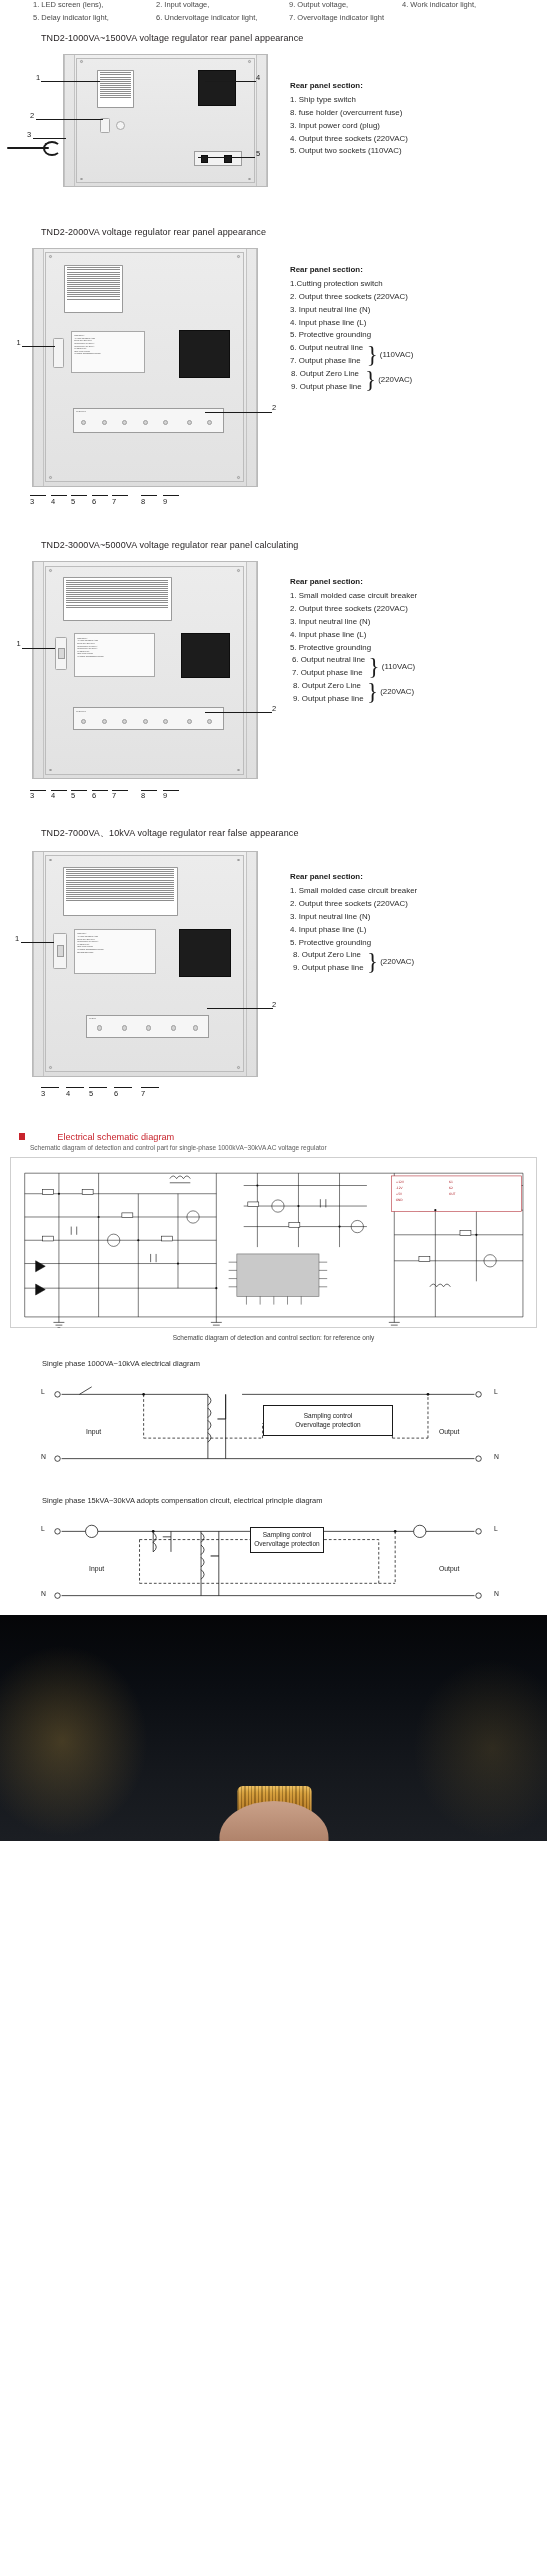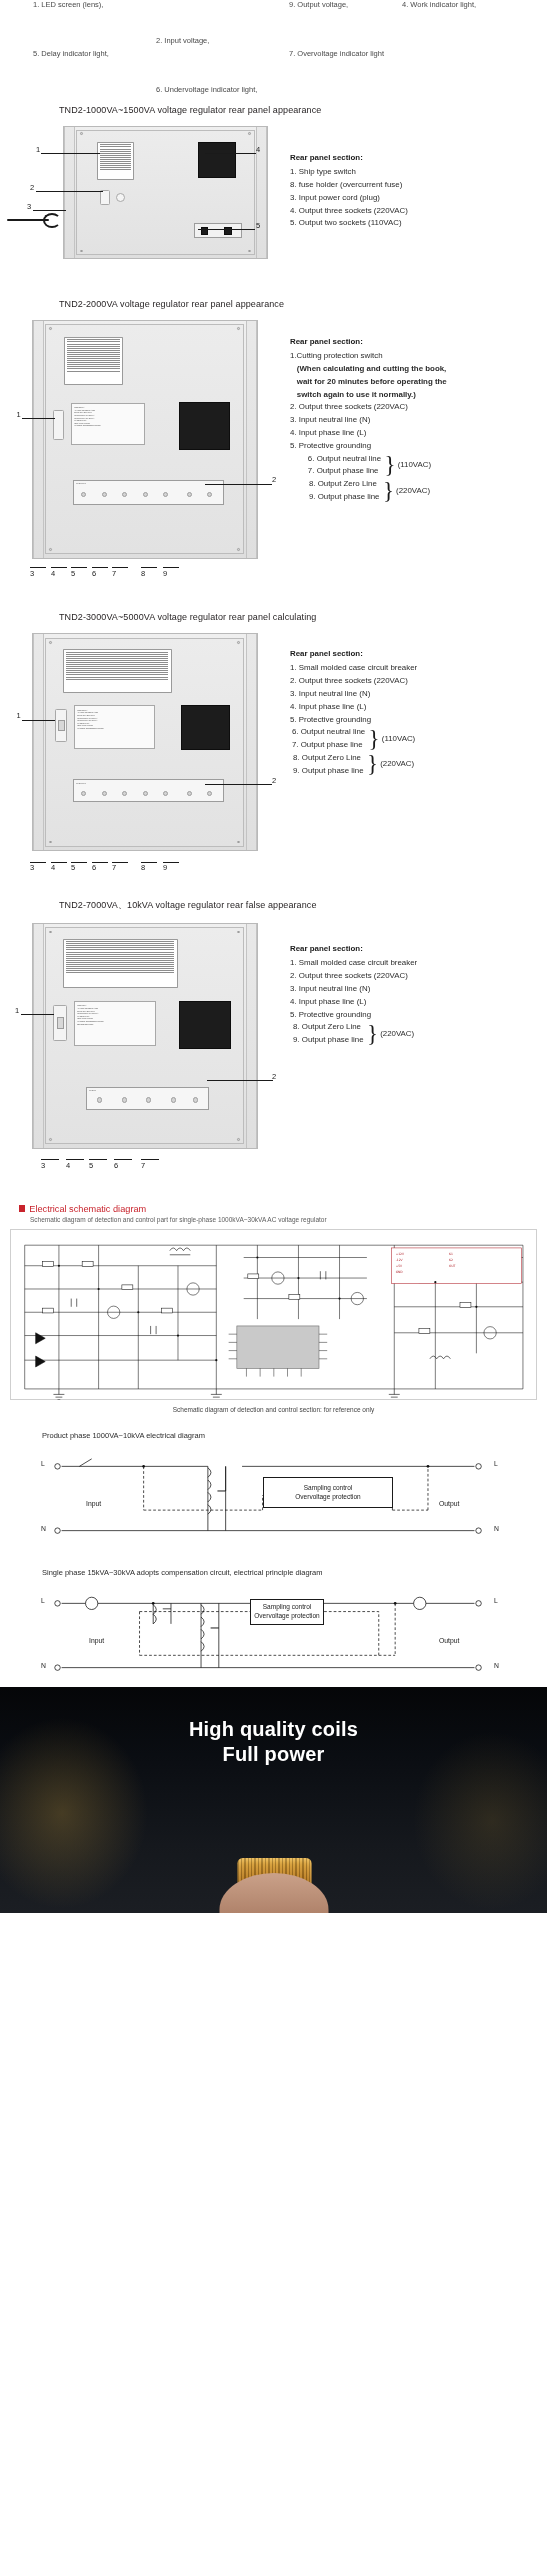--- a/index.html
+++ b/index.html
@@ -17,28 +17,28 @@
   .led-title {
     text-align: center; font-size: 11.6px; color: #3a3a3a;
     letter-spacing: 0.1px; margin-bottom: 5.5px;
   }
   .led-row {
     display: flex; font-size: 7.5px; color: #4a4a4a;
     padding-left: 33px; margin-bottom: 4.1px;
   }
   .led-row span { display: inline-block; }
   .led-row .c1 { width: 123px; }
-  .led-row .c2 { width: 133px; margin-top: 36px; }
+  .led-row .c2 { width: 133px; }
   .led-row .c3 { width: 113px; }
   .led-row .c4 { width: 123px; }
 
   
   .block { margin-bottom: 4.1px; }
   .block-title {
-    font-size: 9px; color: #231f20; padding-left: 59px;
+    font-size: 9px; color: #231f20; padding-left: 41px;
     margin-bottom: 5.5px; letter-spacing: 0.1px;
   }
   .block-body { position: relative; height: 100%; }
 
   
   .chassis-wrap { position: relative; }
   .chassis {
     background: linear-gradient(180deg,#efefef 0%,#e7e7e7 55%,#dedede 100%);
     border: 0.7px solid #b9b9b9;
     position: relative;
@@ -100,21 +100,21 @@
     line-height: .9; margin: 0 2.1px 0 3.4px; color: #1a1a1a; font-weight: 300;
   }
   .brace-grp .vlabel { font-size: 7.9px; }
 
   
   .sec-head {
     display: flex; align-items: center; gap: 4.1px;
     padding-left: 19px; margin-top: 12.3px;
   }
   .sec-sq { width: 6.2px; height: 6.2px; background: #c8232c; }
-  .sec-head h3 { font-size: 9.2px; color: #c8232c; font-weight: normal; }
+  .sec-head h3 { font-size: 9.2px; color: #c8232c; font-weight: normal; margin-left: 28px; }
   .sec-sub {
     padding-left: 30px; font-size: 6.5px; color: #5c5c5c; margin-top: 2.1px;
   }
   .schematic-frame {
     margin: 6.8px 9.6px 0 9.6px; border: 0.7px solid #cfcfcf;
     background: #fff; position: relative;
   }
   .cap {
     text-align: center; font-size: 6.5px; color: #444; margin-top: 5.5px;
   }
@@ -363,21 +363,20 @@
         <div class="leader" style="left:71px;top:253px;width:16.4px;"></div>
         <div class="leader" style="left:92px;top:253px;width:16.4px;"></div>
         <div class="leader" style="left:112px;top:253px;width:16.4px;"></div>
         <div class="leader" style="left:141px;top:253px;width:16.4px;"></div>
         <div class="leader" style="left:163px;top:253px;width:16.4px;"></div>
       </div>
 
       <div class="spec" style="left:290px;top:22px;">
         <div class="hd">Rear panel section:</div>
         <div class="li">1.Cutting protection switch</div>
-        <div class="li bold" style="padding-left:6.8px;width:159px;">(When calculating and cutting the book, wait for 20 minutes before operating the switch again to use it normally.)</div>
         <div class="li">2. Output three sockets (220VAC)</div>
         <div class="li">3. Input neutral line (N)</div>
         <div class="li">4. Input phase line (L)</div>
         <div class="li">5. Protective grounding</div>
 
         <div class="brace-grp">
           <div class="pair">
             <span>6. Output neutral line</span>
             <span>7. Output phase line</span>
           </div>
@@ -721,21 +720,21 @@
             <circle cx="480" cy="100" r="1.6"></circle>
           <circle cx="620" cy="76" r="1.6"></circle>
             <circle cx="680" cy="112" r="1.6"></circle>
         </g>
       </svg>
     </div>
     <div class="cap">Schematic diagram of detection and control section: for reference only</div>
   </div>
 
   <div>
-    <div class="sp-title">Product phase 1000VA~10kVA electrical diagram</div>
+    <div class="sp-title">Single phase 1000VA~10kVA electrical diagram</div>
     <div class="sp-box" style="height:103px;">
       <svg width="473" height="103" viewBox="0 0 692 150" style="display:block;">
         <g stroke="#111" stroke-width="1.1" fill="none">
 
           <path d="M36 28 H250"></path>
           <path d="M300 28 H640"></path>
 
           <path d="M36 122 H640"></path>
 
           <circle cx="30" cy="28" r="4" fill="#fff"></circle>
@@ -825,24 +824,20 @@
         <span>Sampling control</span>
         <span>Overvoltage protection</span>
       </div>
     </div>
   </div>
 
 
   <div class="coils">
     <div class="glowL"></div>
     <div class="glowR"></div>
-    <h1>
-      <span>High quality coils</span><br>
-      <span>Full power</span>
-    </h1>
     <div class="hand">
       <div class="coil"></div>
       <div class="palm"></div>
     </div>
   </div>
 
 </div>
 
 
 </body></html>

